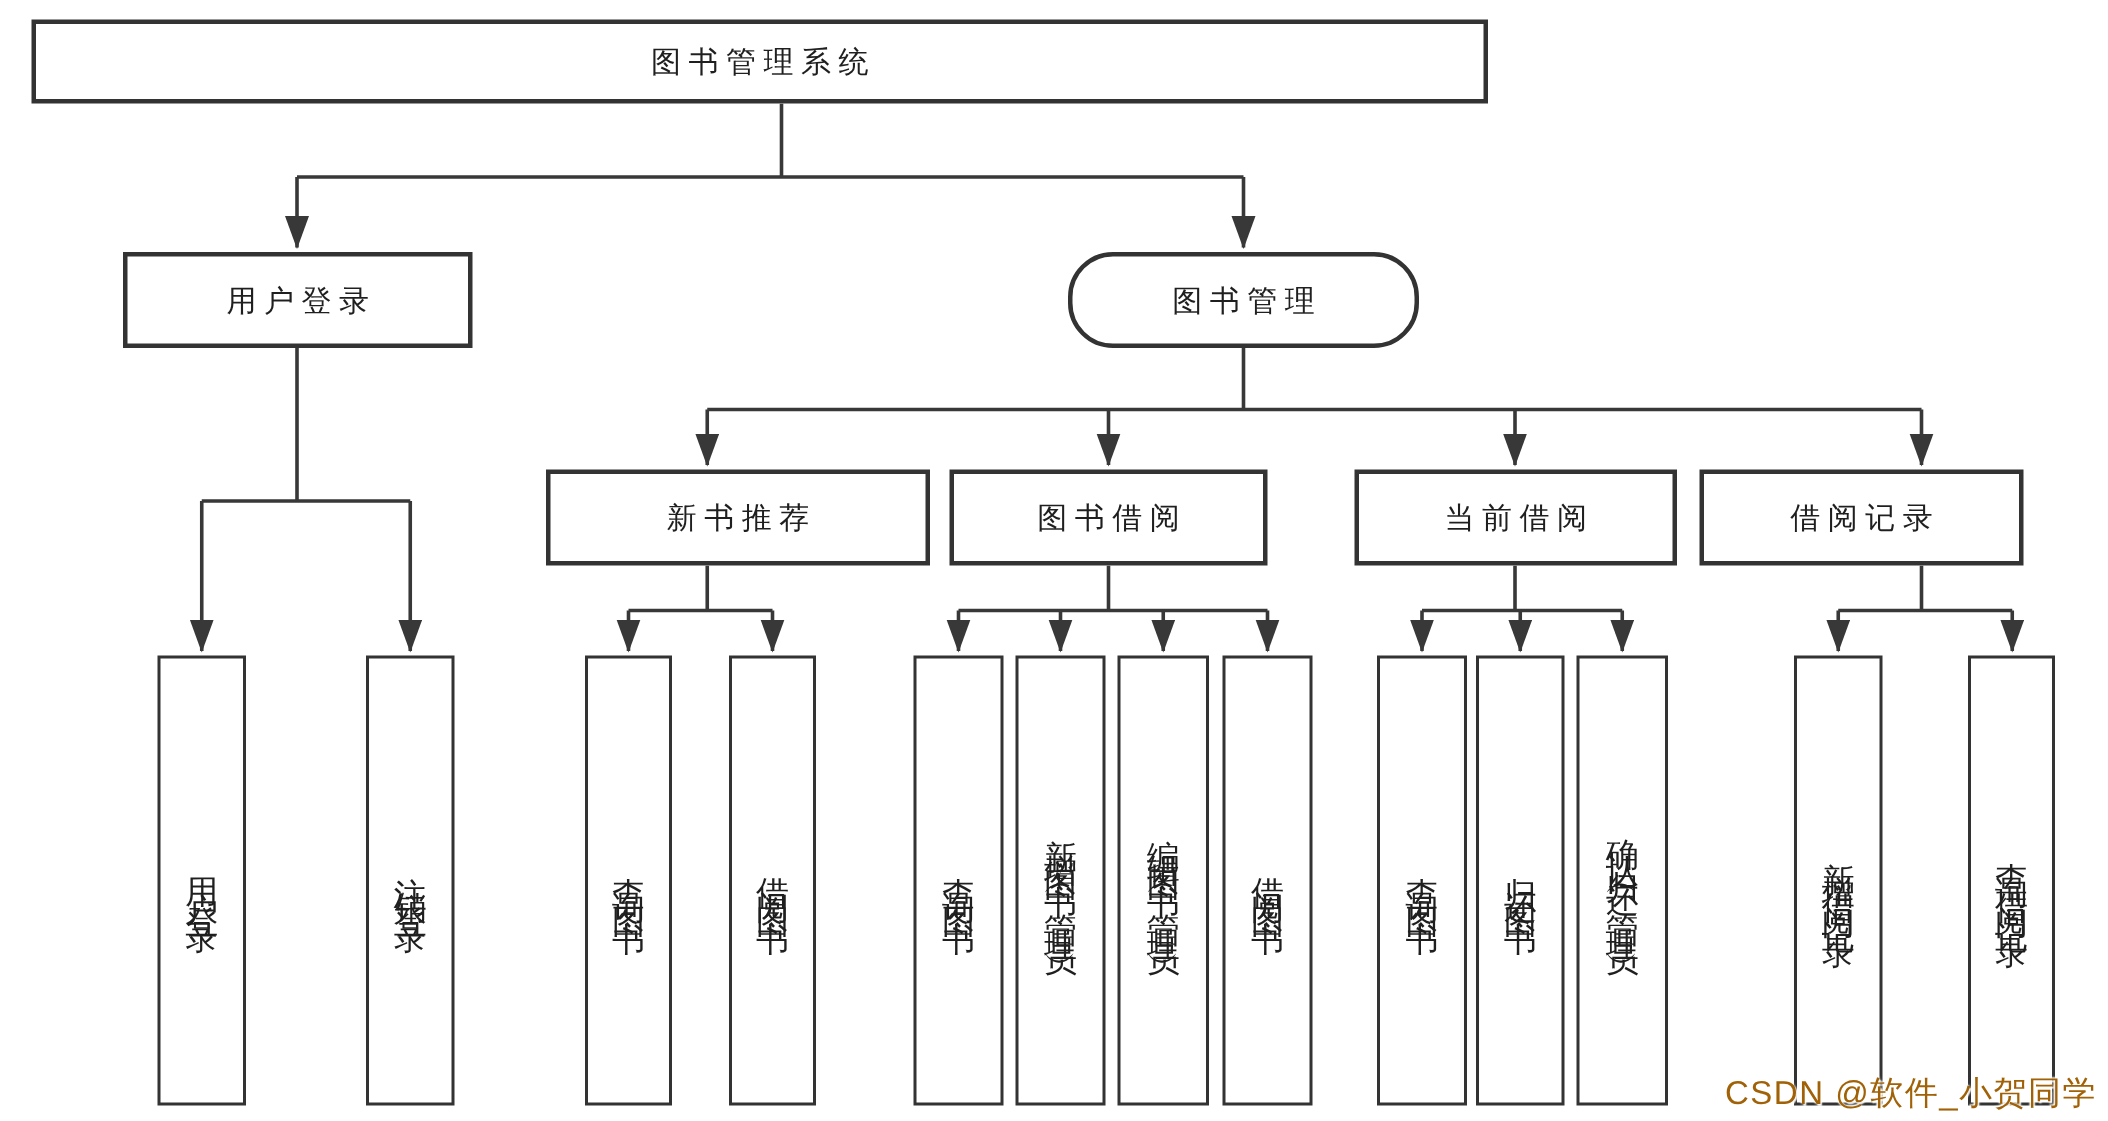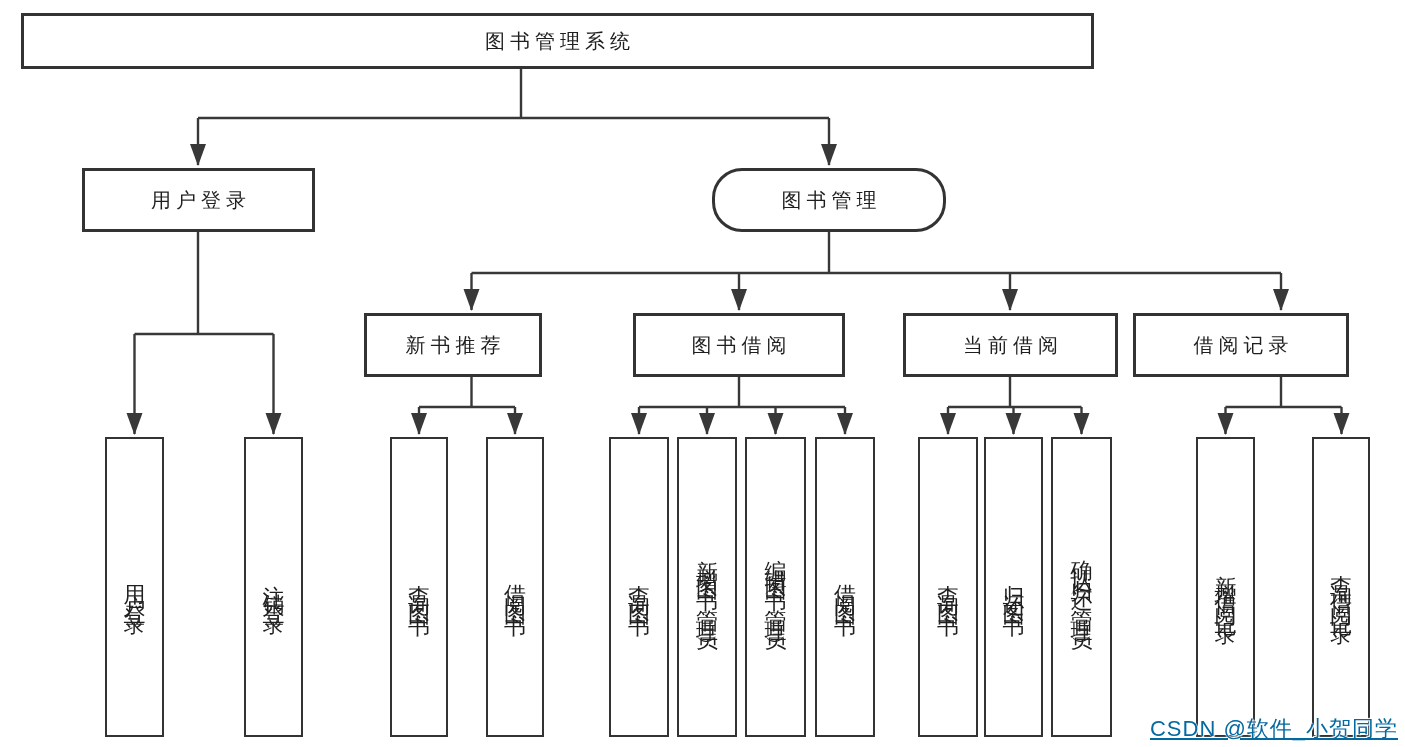--- a/index.html
+++ b/index.html
@@ -23,21 +23,21 @@
     border: 3px solid #333333;
     display: flex;
     align-items: center;
     justify-content: center;
     color: #1f1f1f;
     font-size: 20px;
     letter-spacing: 5px;
     text-indent: 5px;
     white-space: nowrap;
   }
-  .root  { left: 21px;  top: 13px;  width: 1073px; height: 56px; }
+  .root  { left: 21px;  top: 13px;  width: 971px; height: 56px; }
   .lvl2  { top: 168px; height: 64px; }
   .lvl3  { top: 313px; height: 64px; }
   .leaf {
     top: 437px;
     height: 300px;
     border-width: 2.5px;
     letter-spacing: 0;
     text-indent: 0;
     white-space: normal;
   }
@@ -47,26 +47,25 @@
     font-size: 22px;
     letter-spacing: 10px;
     color: #1f1f1f;
     line-height: 1;
   }
   .watermark {
     position: absolute;
     right: 7px;
     bottom: 3px;
     font-size: 22px;
-    color: #0369a1;
+    color: #a16207;
     letter-spacing: 1px;
     text-shadow: 0 0 2px #ffffff, 1px 1px 1px #ffffff, -1px -1px 1px #ffffff;
     z-index: 5;
     white-space: nowrap;
-    text-decoration: underline;
   }
 </style>
 </head>
 <body>
 
 <div class="stage">
 
   <svg class="connectors" viewBox="0 0 1405 747" xmlns="http://www.w3.org/2000/svg">
     <defs>
       <marker id="arw" markerUnits="userSpaceOnUse" markerWidth="24" markerHeight="18" refX="21" refY="8" orient="auto">
@@ -104,21 +103,21 @@
       <line x1="1225.5" y1="407" x2="1225.5" y2="434" marker-end="url(#arw)"></line>
       <line x1="1341.5" y1="407" x2="1341.5" y2="434" marker-end="url(#arw)"></line>
     </g>
   </svg>
 
   <div class="box root">图书管理系统</div>
 
   <div class="box lvl2" style="left:82px; width:233px;">用户登录</div>
   <div class="box lvl2" style="left:712px; width:234px;border-radius:30px;">图书管理</div>
 
-  <div class="box lvl3" style="left:364px; width:178px;">新书推荐</div>
+  <div class="box lvl3" style="left:364px; width:256px;">新书推荐</div>
   <div class="box lvl3" style="left:903px; width:215px;">当前借阅</div>
   <div class="box lvl3" style="left:633px; width:212px;">图书借阅</div>
   <div class="box lvl3" style="left:1133px; width:216px;">借阅记录</div>
 
   <div class="box leaf" style="left:105px; width:59px;">
     <span class="vtext">用户登录</span>
   </div>
   <div class="box leaf" style="left:244px; width:59px;">
     <span class="vtext">注销登录</span>
   </div>

